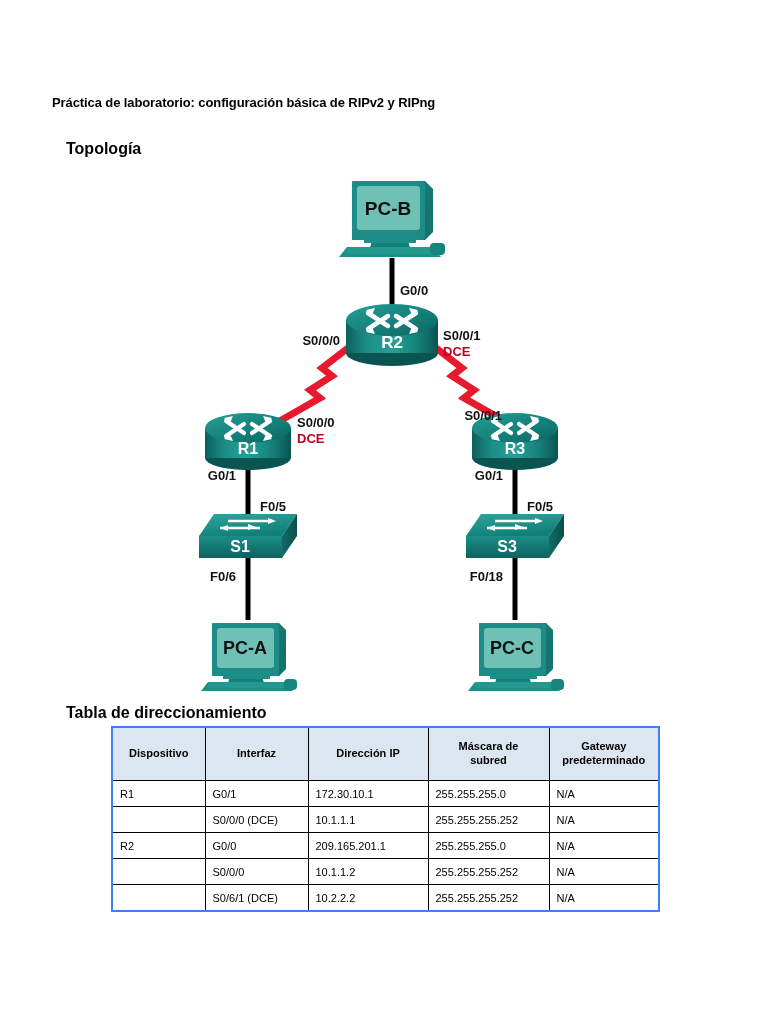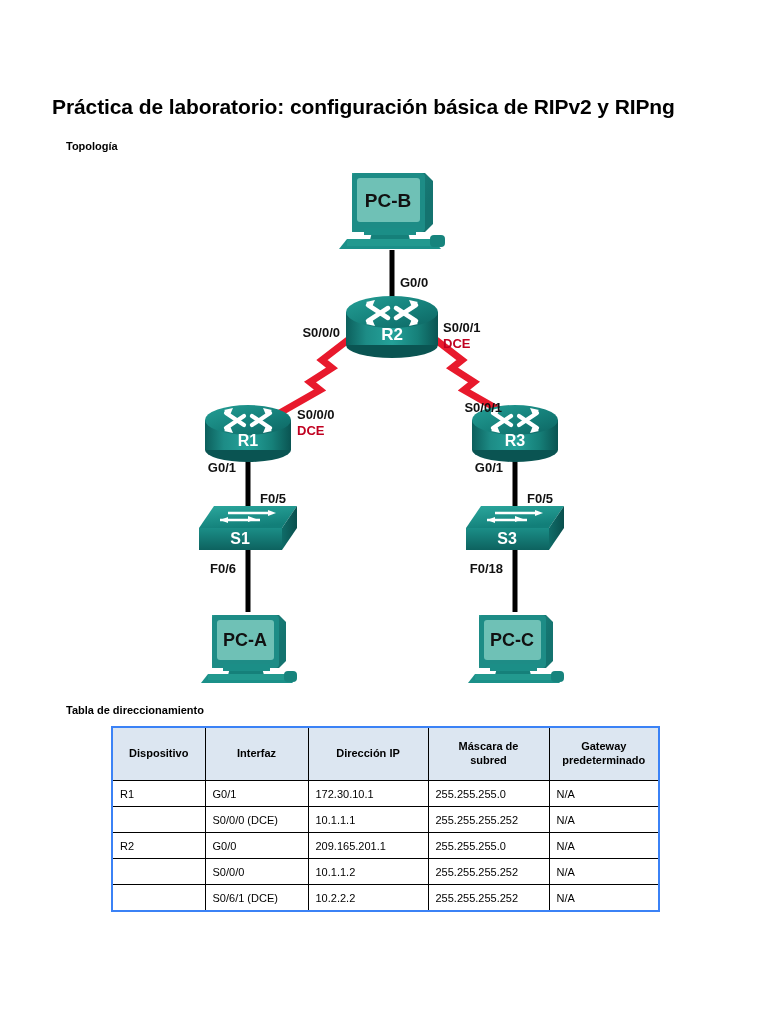--- a/index.html
+++ b/index.html
@@ -14,39 +14,39 @@
     color: #000000;
     position: relative;
     overflow: hidden;
   }
 
   
   .page-title {
     position: absolute;
     left: 52px;
     top: 95px;
-    font-size: 21px;
+    font-size: 13px;
     font-weight: bold;
     letter-spacing: -0.1px;
     white-space: nowrap;
   }
   .section-heading {
     position: absolute;
-    font-size: 11px;
+    font-size: 16px;
     font-weight: bold;
     white-space: nowrap;
   }
   #topology-heading { left: 66px; top: 140px; }
   #addressing-heading { left: 66px; top: 704px; }
 
   
   #topology-diagram {
     position: absolute;
     left: 0px;
-    top: 160px;
+    top: 168px;
     width: 768px;
     height: 530px;
   }
   #topology-diagram svg {
     display: block;
   }
 
   
   #addressing-table {
     position: absolute;

